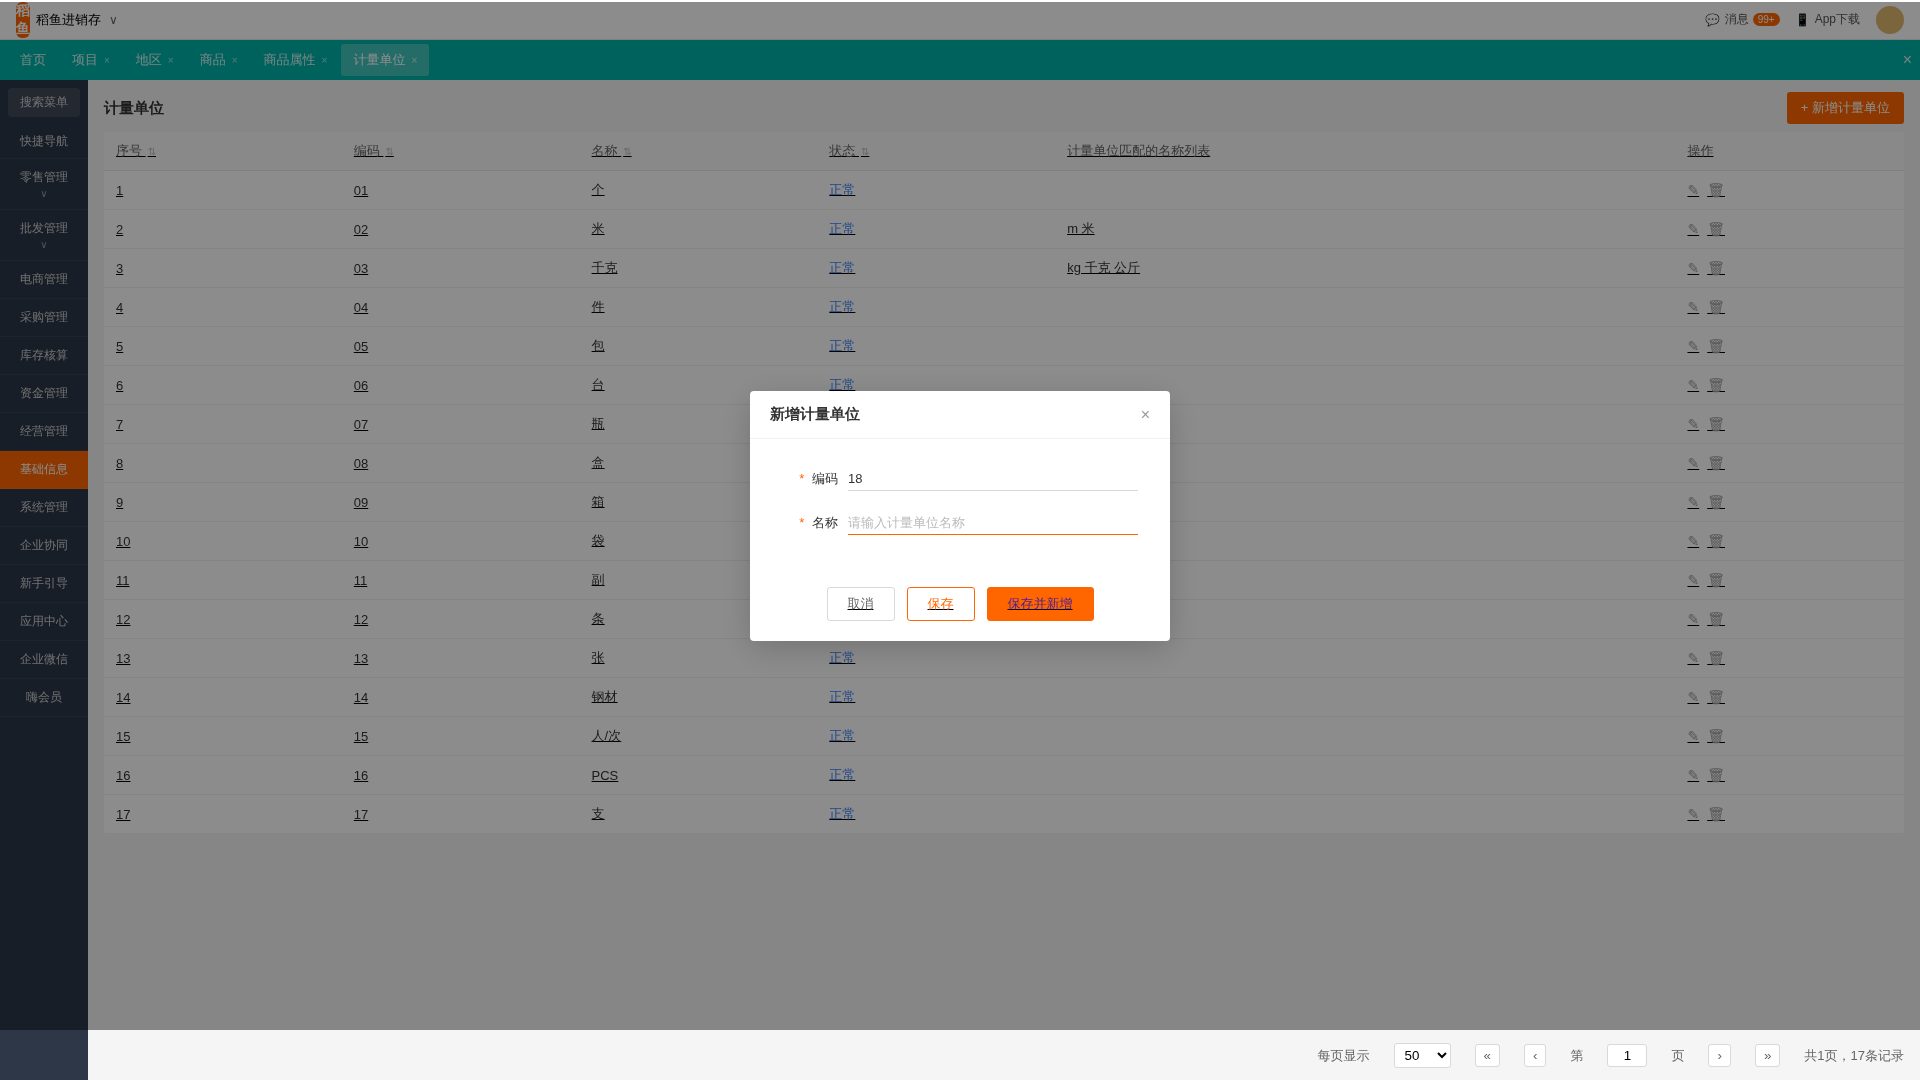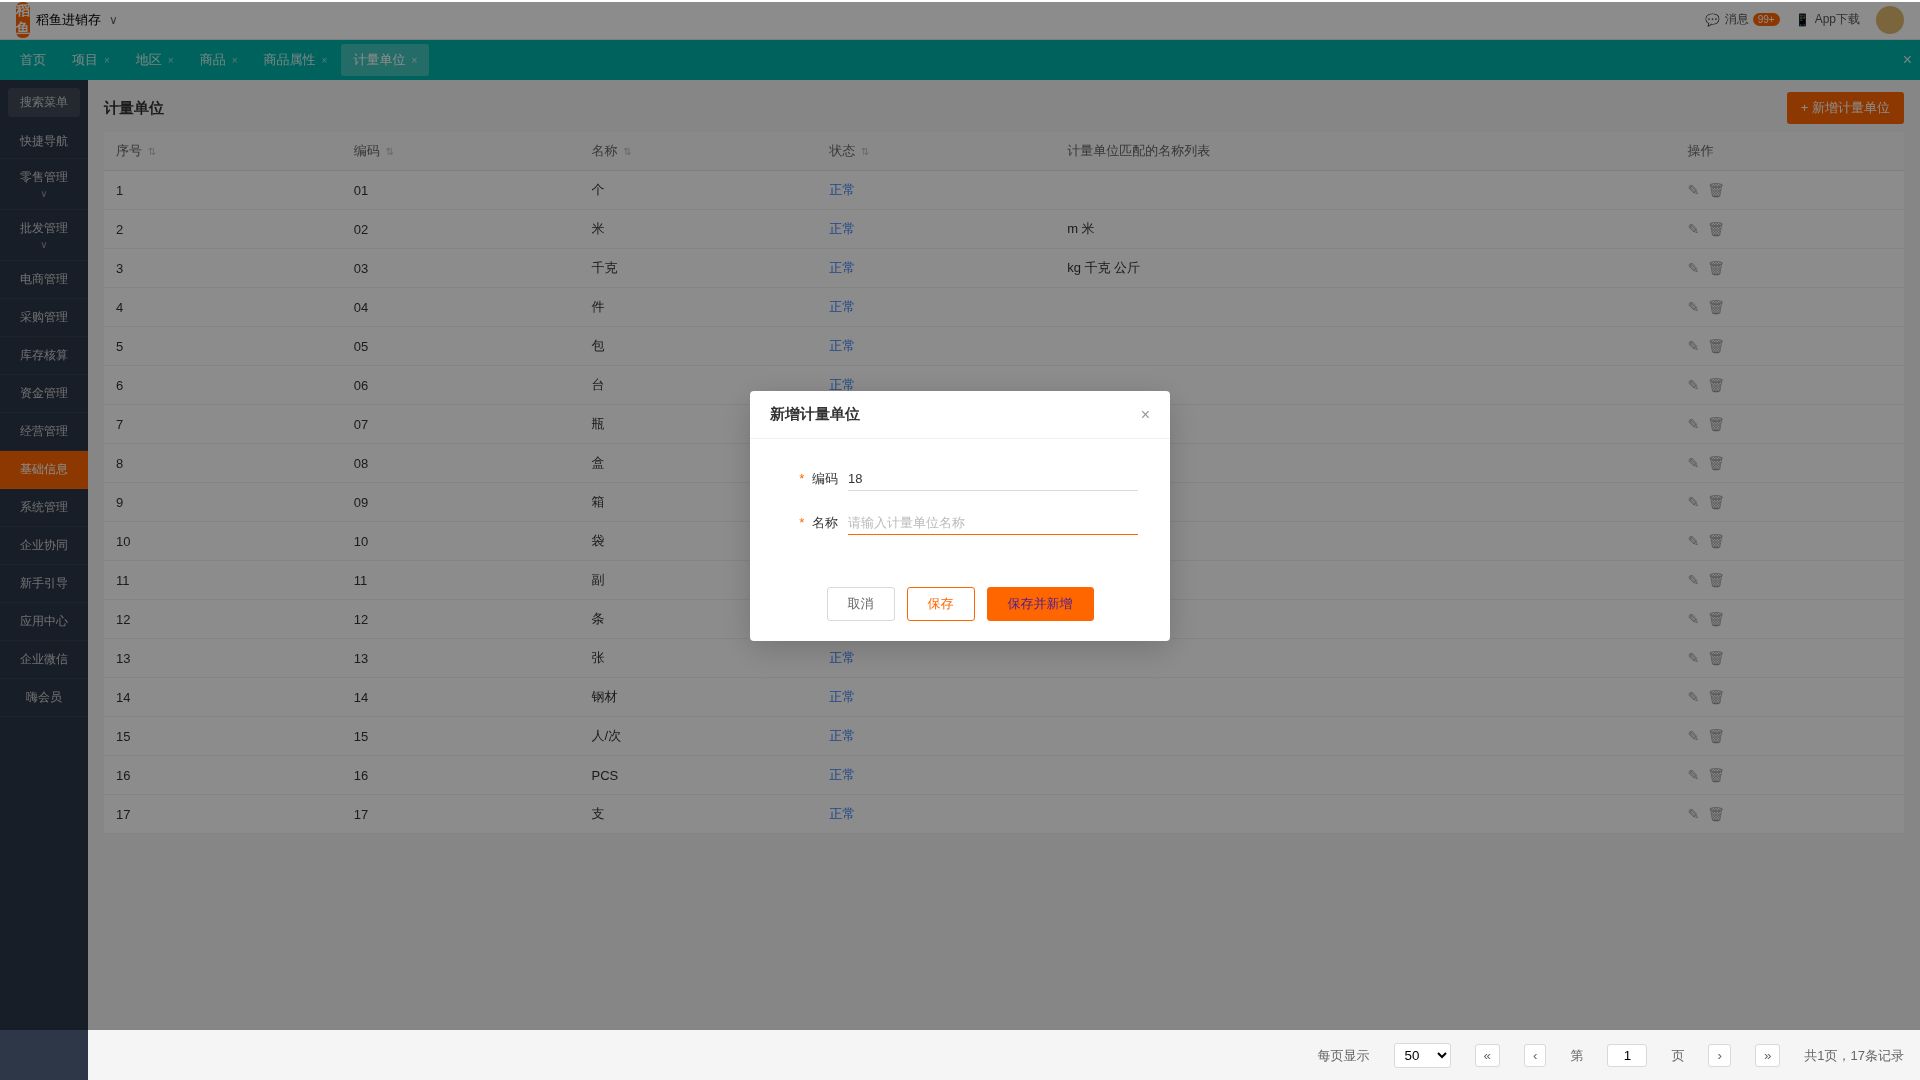--- a/index.html
+++ b/index.html
@@ -35,21 +35,21 @@
     .sidebar-item.active { background: #f60; color: #fff; }
     .sidebar-item .arrow { font-size: 10px; color: #999; }
 
     
     .main { flex: 1; display: flex; flex-direction: column; overflow: hidden; background: #f5f5f5; }
     .page-header { padding: 12px 16px 8px; display: flex; align-items: center; justify-content: space-between; background: #f5f5f5; }
     .page-title { font-size: 15px; font-weight: bold; color: #333; }
     .add-btn { background: #f60; color: #fff; border: none; padding: 7px 14px; border-radius: 3px; cursor: pointer; font-size: 13px; }
 
     
-    .table-wrapper { flex: 1; overflow-y: auto; padding: 0 16px; }
+    .table-wrapper { flex: 1; overflow-y: auto; padding: 0 16px; text-decoration: underline; }
     table { width: 100%; border-collapse: collapse; background: #fff; border-radius: 3px; overflow: hidden; }
     thead tr { background: #fafafa; }
     th { padding: 10px 12px; text-align: left; font-weight: 500; color: #666; font-size: 13px; border-bottom: 1px solid #e8e8e8; white-space: nowrap; }
     th .sort-icon { color: #bbb; font-size: 10px; margin-left: 2px; }
     td { padding: 10px 12px; border-bottom: 1px solid #f0f0f0; color: #333; font-size: 13px; }
     .status-normal { color: #3b82f6; }
     .action-icons { display: flex; gap: 8px; }
     .action-icon { cursor: pointer; color: #999; font-size: 14px; }
 
     
@@ -64,21 +64,21 @@
     .modal-header { padding: 14px 20px; border-bottom: 1px solid #f0f0f0; display: flex; align-items: center; justify-content: space-between; }
     .modal-title { font-size: 15px; font-weight: bold; color: #333; }
     .modal-close { cursor: pointer; color: #999; font-size: 16px; }
     .modal-body { padding: 28px 32px 20px; }
     .form-item { margin-bottom: 20px; display: flex; align-items: center; }
     .form-label { width: 56px; text-align: right; margin-right: 10px; color: #333; font-size: 13px; flex-shrink: 0; }
     .required { color: #f60; margin-right: 4px; }
     .form-input { flex: 1; border: none; border-bottom: 1px solid #d9d9d9; padding: 4px 0; font-size: 13px; outline: none; color: #333; }
     .form-input.focused { border-bottom-color: #f60; }
     .form-input::placeholder { color: #bbb; }
-    .modal-footer { padding: 12px 20px 20px; display: flex; justify-content: center; gap: 12px; }
+    .modal-footer { padding: 12px 20px 20px; display: flex; justify-content: center; gap: 12px; text-decoration: underline; }
     .btn-cancel { border: 1px solid #d9d9d9; background: #fff; color: #666; padding: 7px 20px; border-radius: 3px; cursor: pointer; font-size: 13px; }
     .btn-save { border: 1px solid #f60; background: #fff; color: #f60; padding: 7px 20px; border-radius: 3px; cursor: pointer; font-size: 13px; }
     .btn-save-new { background: #f60; color: #4c1d95; border: 1px solid #f60; padding: 7px 20px; border-radius: 3px; cursor: pointer; font-size: 13px; }
   </style>
 </head>
 <body>
 
 <div class="header">
   <div class="header-left">
     <div class="logo-area">

